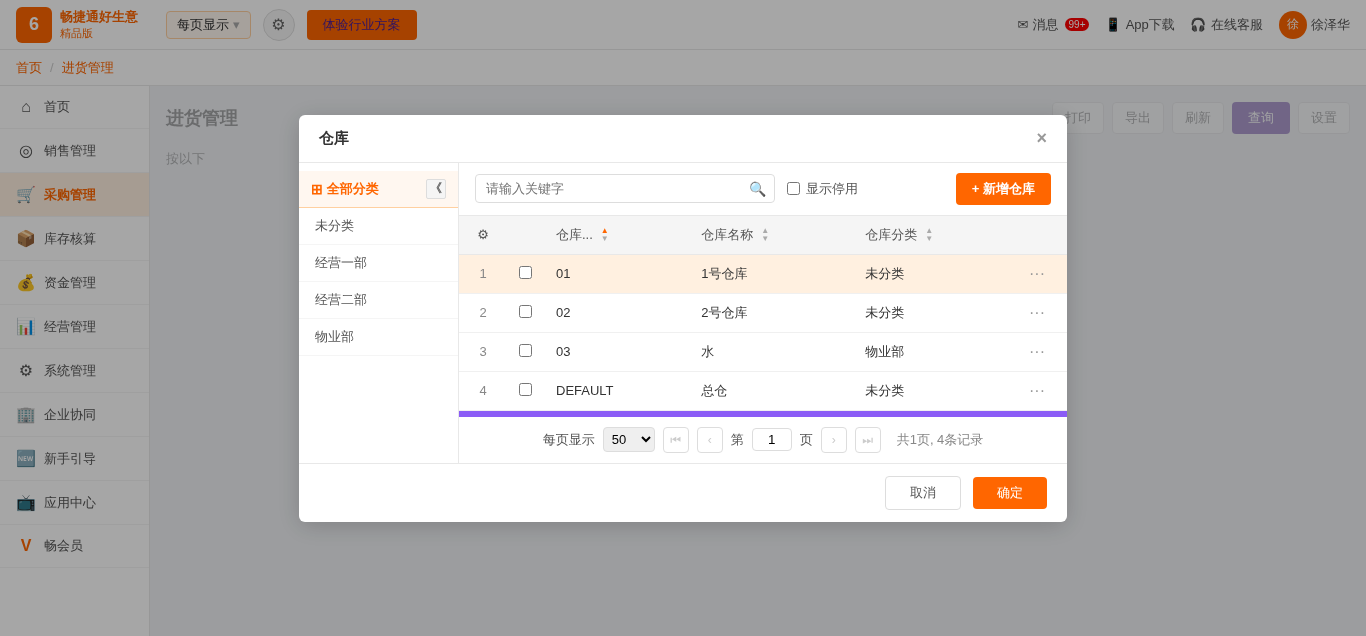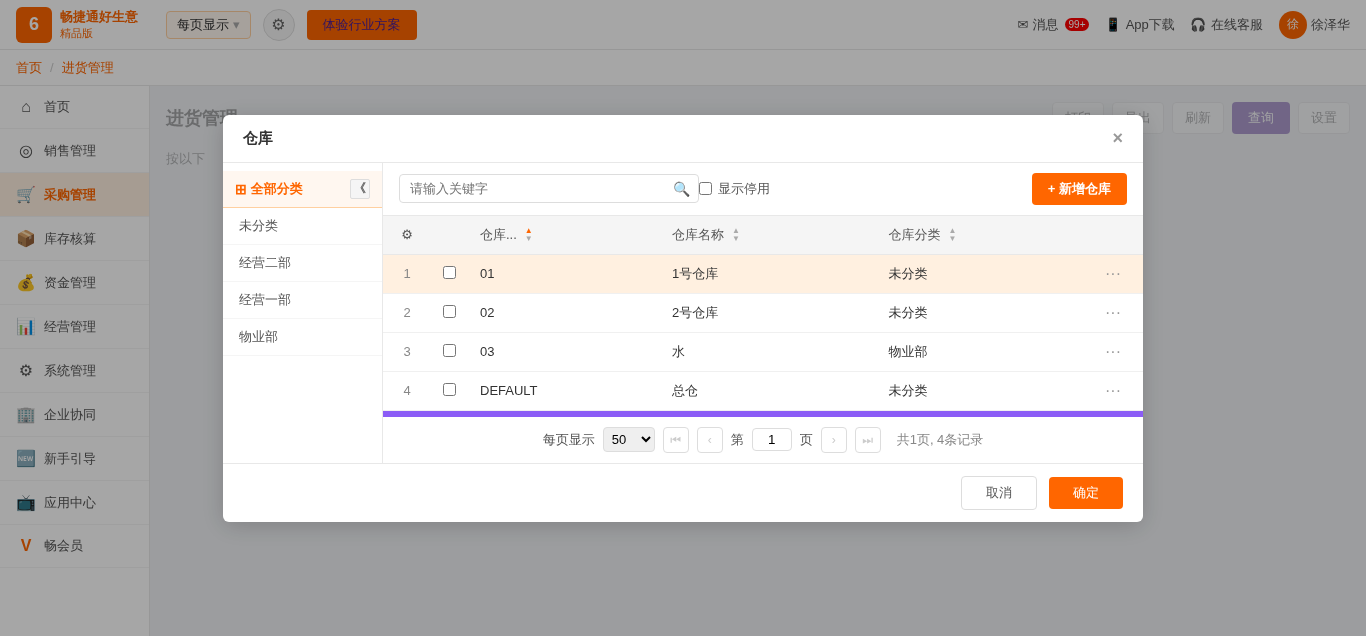--- a/index.html
+++ b/index.html
@@ -118,21 +118,21 @@
       top: 0; left: 0; right: 0; bottom: 0;
       background: rgba(0,0,0,0.35);
       z-index: 100;
       display: flex; align-items: center; justify-content: center;
     }
 
     
     .modal {
       background: #fff;
       border-radius: 6px;
-      width: 920px;
+      width: 768px;
       max-height: 580px;
       display: flex;
       flex-direction: column;
       box-shadow: 0 4px 24px rgba(0,0,0,0.18);
       overflow: hidden;
     }
     .modal-header {
       display: flex; align-items: center; justify-content: space-between;
       padding: 14px 20px;
       border-bottom: 1px solid #e8e8e8;
@@ -171,21 +171,21 @@
       padding: 9px 16px;
       cursor: pointer; color: #555; font-size: 13px;
       border-bottom: 1px solid #f5f5f5;
     }
 
     
     .modal-main {
       flex: 1; display: flex; flex-direction: column; overflow: hidden;
     }
     .modal-toolbar {
-      display: flex; align-items: center; 
+      display: flex; align-items: center; gap: 12px;
       padding: 10px 16px; border-bottom: 1px solid #e8e8e8;
     }
     .search-input-wrap {
       position: relative;
       flex: 1; max-width: 300px;
     }
     .search-input-wrap input {
       width: 100%; padding: 6px 30px 6px 10px;
       border: 1px solid #ddd; border-radius: 4px;
       font-size: 13px; outline: none; color: #666;
@@ -425,24 +425,24 @@
           <div style="display:flex;align-items:center;gap:4px;">
             <span style="font-size:14px;">⊞</span>
             <span>全部分类</span>
           </div>
           <div class="cat-collapse-btn">《</div>
         </div>
         <div class="cat-item">
           <span>未分类</span>
         </div>
         <div class="cat-item">
+          <span>经营一部</span>
+        </div>
+        <div class="cat-item">
           <span>经营二部</span>
-        </div>
-        <div class="cat-item">
-          <span>经营一部</span>
         </div>
         <div class="cat-item">
           <span>物业部</span>
         </div>
       </div>
 
       <div class="modal-main">
 
         <div class="modal-toolbar">
           <div class="search-input-wrap">

